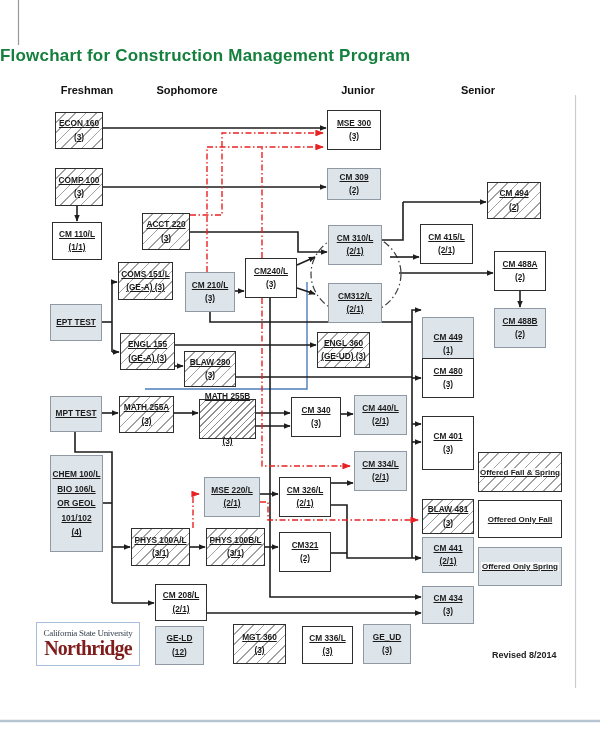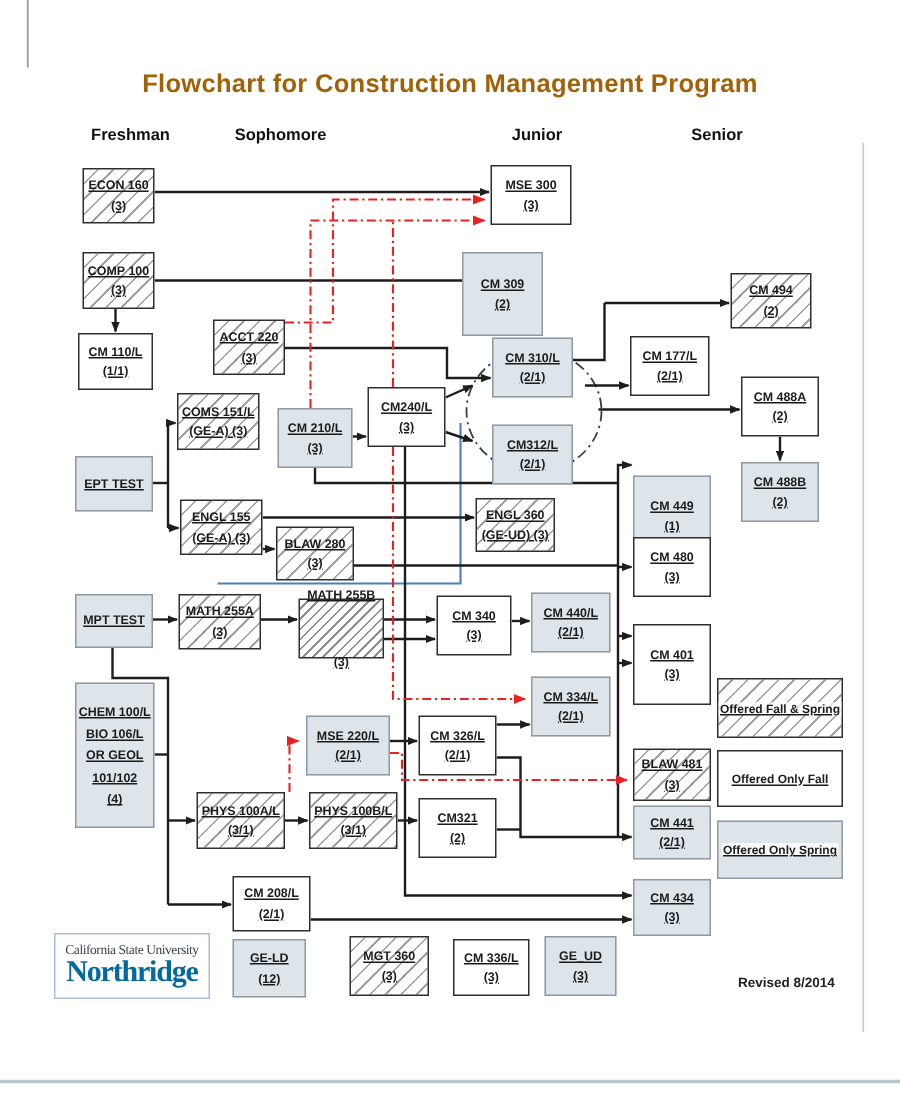--- a/index.html
+++ b/index.html
@@ -1,39 +1,39 @@
 <!DOCTYPE html>
 <html><head>
 <meta charset="utf-8">
 <style>
   html,body{margin:0;padding:0;background:#ffffff;}
   #page{position:relative;width:600px;height:730px;background:#ffffff;overflow:hidden;
         font-family:"Liberation Sans",sans-serif;}
   #wires{position:absolute;left:0;top:0;z-index:1;}
-  .title{position:absolute;top:46px;left:0;width:600px;text-align:center;
-         font:bold 17px "Liberation Sans",sans-serif;color:#a16207;letter-spacing:.2px;z-index:2;}
+  .title{position:absolute;top:46px;left:0;width:600px;text-align:left;
+         font:bold 17px "Liberation Sans",sans-serif;color:#15803d;letter-spacing:.2px;z-index:2;}
   .colhdr{position:absolute;top:84px;text-align:center;font:bold 11px "Liberation Sans",sans-serif;
           color:#111;z-index:2;}
   .bx{position:absolute;box-sizing:border-box;display:flex;flex-direction:column;align-items:center;
       justify-content:center;text-align:center;font:bold 8.3px "Liberation Sans",sans-serif;
       color:#1b1b1b;line-height:1.6;background:#fff;border:1.3px solid #2e2e2e;z-index:2;text-decoration:underline;}
   .bx i{font-style:normal;display:block;}
   .p{background:#ffffff;}
   .s{background:#dde4ea;border:1.4px solid #8e99a3;}
   .h{background:repeating-linear-gradient(135deg,rgba(120,120,120,0) 0px,rgba(120,120,120,0) 6px,
       rgba(105,105,105,.62) 6px,rgba(105,105,105,.62) 7.3px),#fff;}
   .hd{background:repeating-linear-gradient(135deg,rgba(120,120,120,0) 0px,rgba(120,120,120,0) 3.6px,
       rgba(95,95,95,.7) 3.6px,rgba(95,95,95,.7) 4.8px),#fff;gap:32px;}
   .leg{font:bold 8px "Liberation Sans",sans-serif;}
   .leg i{background:rgba(255,255,255,.75);padding:0 1px;}
   #logo{position:absolute;left:36px;top:622px;width:104px;height:44px;box-sizing:border-box;
         border:1.5px solid #a9bed9;background:#fff;display:flex;flex-direction:column;
         align-items:center;justify-content:center;z-index:2;}
   #logo .l1{font:9px "Liberation Serif",serif;color:#3a4654;letter-spacing:-.3px;line-height:1;}
-  #logo .l2{font:bold 20px "Liberation Serif",serif;color:#0369a1;letter-spacing:-.8px;line-height:1.05;}
+  #logo .l2{font:bold 20px "Liberation Serif",serif;color:#7f1d1d;letter-spacing:-.8px;line-height:1.05;}
   .revised{position:absolute;left:492px;top:650px;font:bold 9px "Liberation Sans",sans-serif;
            color:#222;z-index:2;}
 </style>
 </head>
 <body>
 
 <div id="page">
 
   <svg id="wires" width="600" height="730" viewBox="0 0 600 730">
     <defs>
@@ -184,21 +184,21 @@
     </div>
   <div class="bx p" style="left:155px;top:584px;width:52px;height:37px">
     <i>CM 208/L</i>
     <i>(2/1)</i>
     </div>
 
   <div class="bx p" style="left:327px;top:110px;width:54px;height:40px">
     <i>MSE 300</i>
     <i>(3)</i>
     </div>
-  <div class="bx s" style="left:308px;top:168px;width:54px;height:56px">
+  <div class="bx s" style="left:327px;top:168px;width:54px;height:32px">
     <i>CM 309</i>
     <i>(2)</i>
     </div>
   <div class="bx s" style="left:328px;top:225px;width:54px;height:40px">
     <i>CM 310/L</i>
     <i>(2/1)</i>
     </div>
   <div class="bx s" style="left:328px;top:283px;width:54px;height:40px">
     <i>CM312/L</i>
     <i>(2/1)</i>
@@ -246,21 +246,21 @@
   <div class="bx s" style="left:363px;top:624px;width:48px;height:40px">
     <i>GE_UD</i>
     <i>(3)</i>
     </div>
 
   <div class="bx h" style="left:487px;top:182px;width:54px;height:37px">
     <i>CM 494</i>
     <i>(2)</i>
     </div>
   <div class="bx p" style="left:420px;top:224px;width:53px;height:40px">
-    <i>CM 177/L</i>
+    <i>CM 415/L</i>
     <i>(2/1)</i>
     </div>
   <div class="bx p" style="left:494px;top:251px;width:52px;height:40px">
     <i>CM 488A</i>
     <i>(2)</i>
     </div>
   <div class="bx s" style="left:494px;top:308px;width:52px;height:40px">
     <i>CM 488B</i>
     <i>(2)</i>
     </div>

